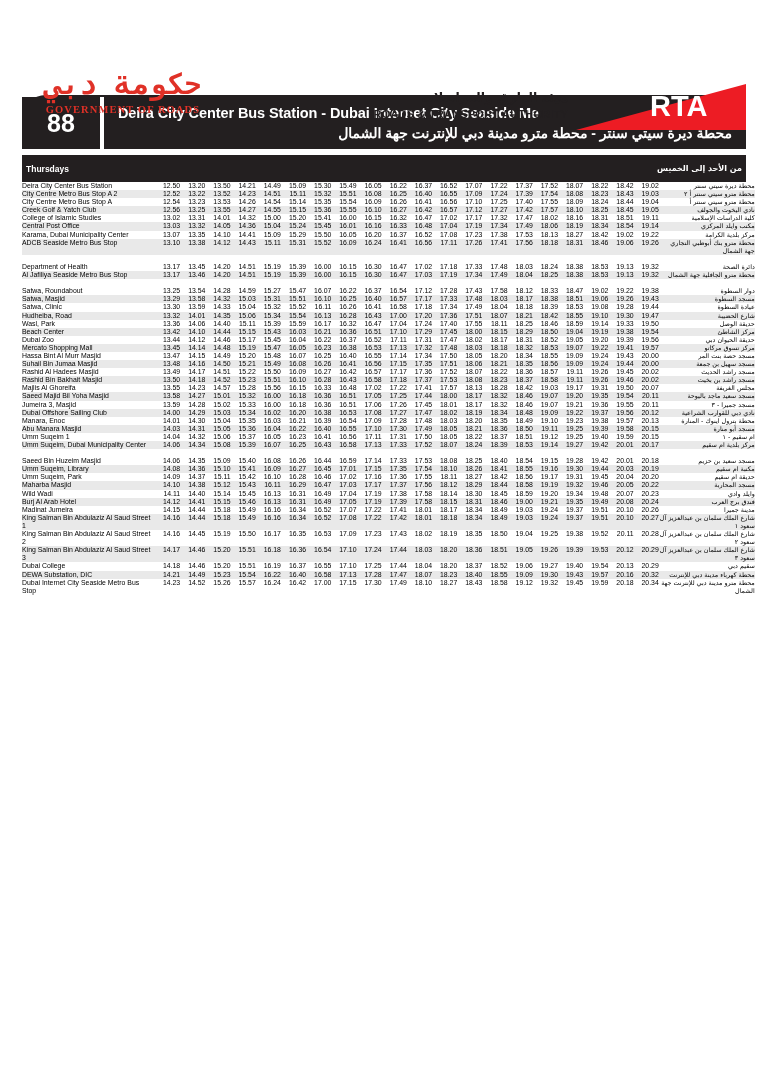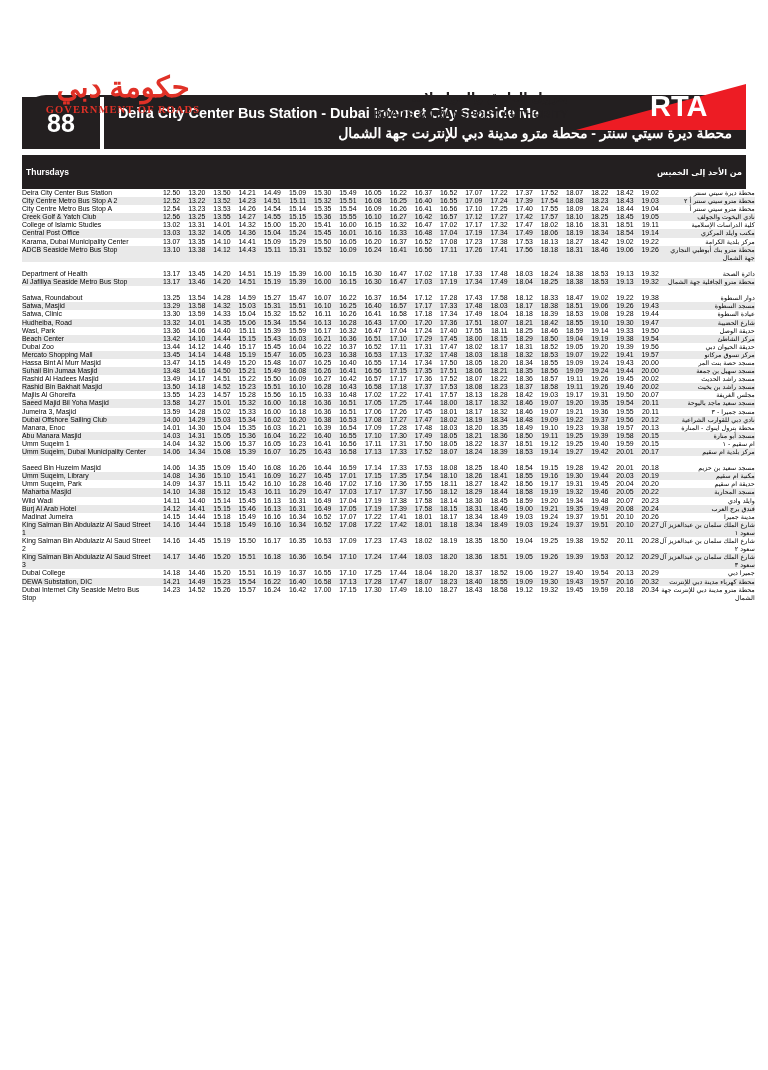--- a/index.html
+++ b/index.html
@@ -30,21 +30,21 @@
     position:absolute;
     left:38px;
     top:72px;
     width:170px;
     text-align:center;
     color:#e03127;
   }
   .gov-logo .gov-ar{
     font-size:29px;
     line-height:30px;
-    font-family:Liberation Sans, sans-serif;
+    font-family:Liberation Mono, monospace;
     font-weight:bold;
     letter-spacing:-1px;
     color:#e03127;
     direction:rtl;
   }
   .gov-logo .gov-en{
     font-size:10.5px;
     letter-spacing:1.1px;
     font-family:"Liberation Serif",serif;
     font-weight:bold;
@@ -152,25 +152,25 @@
     margin-top:2px;
   }
 
   
   .table-wrap{
     margin:6px 22px 0 22px;
   }
   .day-bar{
     background:#231f20;
     color:#fff;
-    height:18px;
+    height:27px;
     display:flex;
     align-items:center;
     justify-content:space-between;
-    padding:8px 4px;
+    padding:0 4px;
     font-size:8.5px;
     font-weight:bold;
   }
   .day-bar .ar{
     direction:rtl;
     font-family:"DejaVu Sans",sans-serif;
     font-size:8px;
   }
   table.tt{
     width:100%;
@@ -217,21 +217,21 @@
 <div class="page">
 
   <div class="header">
     <div class="gov-logo">
       <div class="gov-ar">حكومة دبي</div>
       <div class="gov-en">GOVERNMENT OF ROADS</div>
     </div>
 
     <div class="rta-block">
       <div class="rta-text">
-        <div class="rta-ar">بترول الطرق والمواصلات</div>
+        <div class="rta-ar">هيئة الطرق والمواصلات</div>
         <div class="rta-en">ROADS &amp; TRANSPORT AUTHORITY</div>
       </div>
       <div class="rta-mark">
         <div class="rta-tri"></div>
         <div class="rta-letters">RTA</div>
       </div>
     </div>
   </div>
 
   <div class="banner">
@@ -1233,21 +1233,21 @@
             <td class="t">18.04</td>
             <td class="t">18.20</td>
             <td class="t">18.37</td>
             <td class="t">18.52</td>
             <td class="t">19.06</td>
             <td class="t">19.27</td>
             <td class="t">19.40</td>
             <td class="t">19.54</td>
             <td class="t">20.13</td>
             <td class="t">20.29</td>
-            <td class="stop-ar">جميرا دبي</td>
+            <td class="stop-ar">سقيم دبي</td>
           </tr>
           <tr class="r-even">
             <td class="stop-en">DEWA Substation, DIC</td>
             <td class="t">14.21</td>
             <td class="t">14.49</td>
             <td class="t">15.23</td>
             <td class="t">15.54</td>
             <td class="t">16.22</td>
             <td class="t">16.40</td>
             <td class="t">16.58</td>

